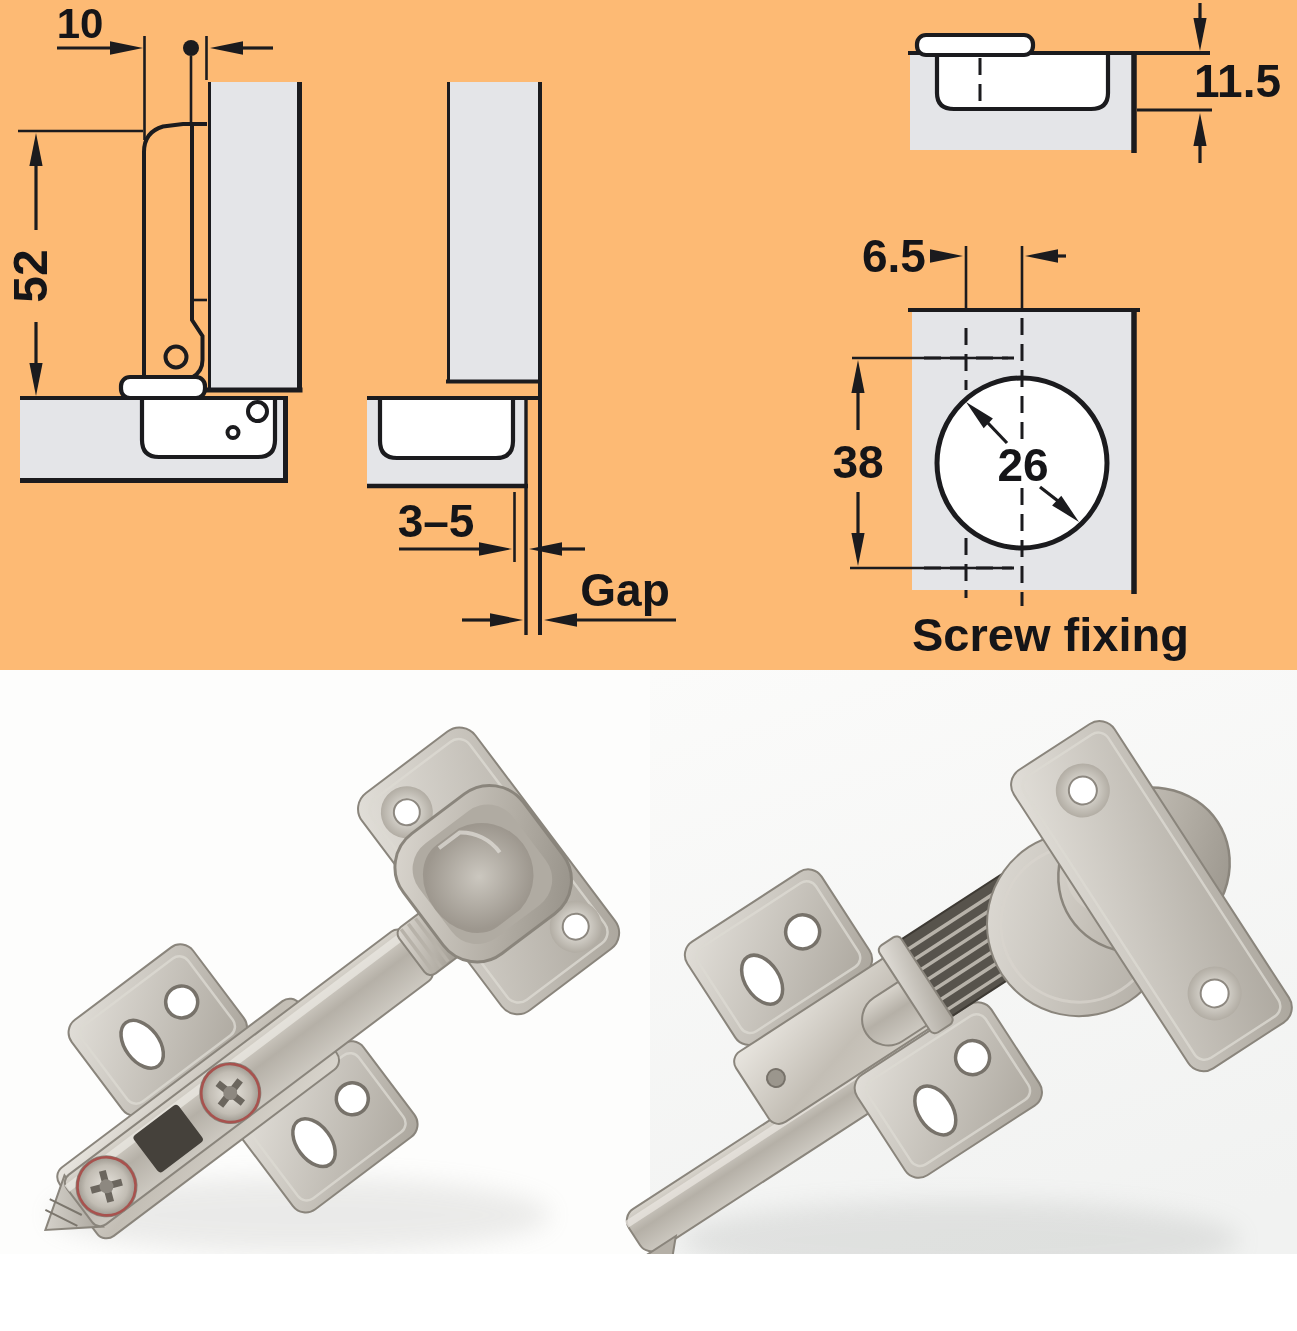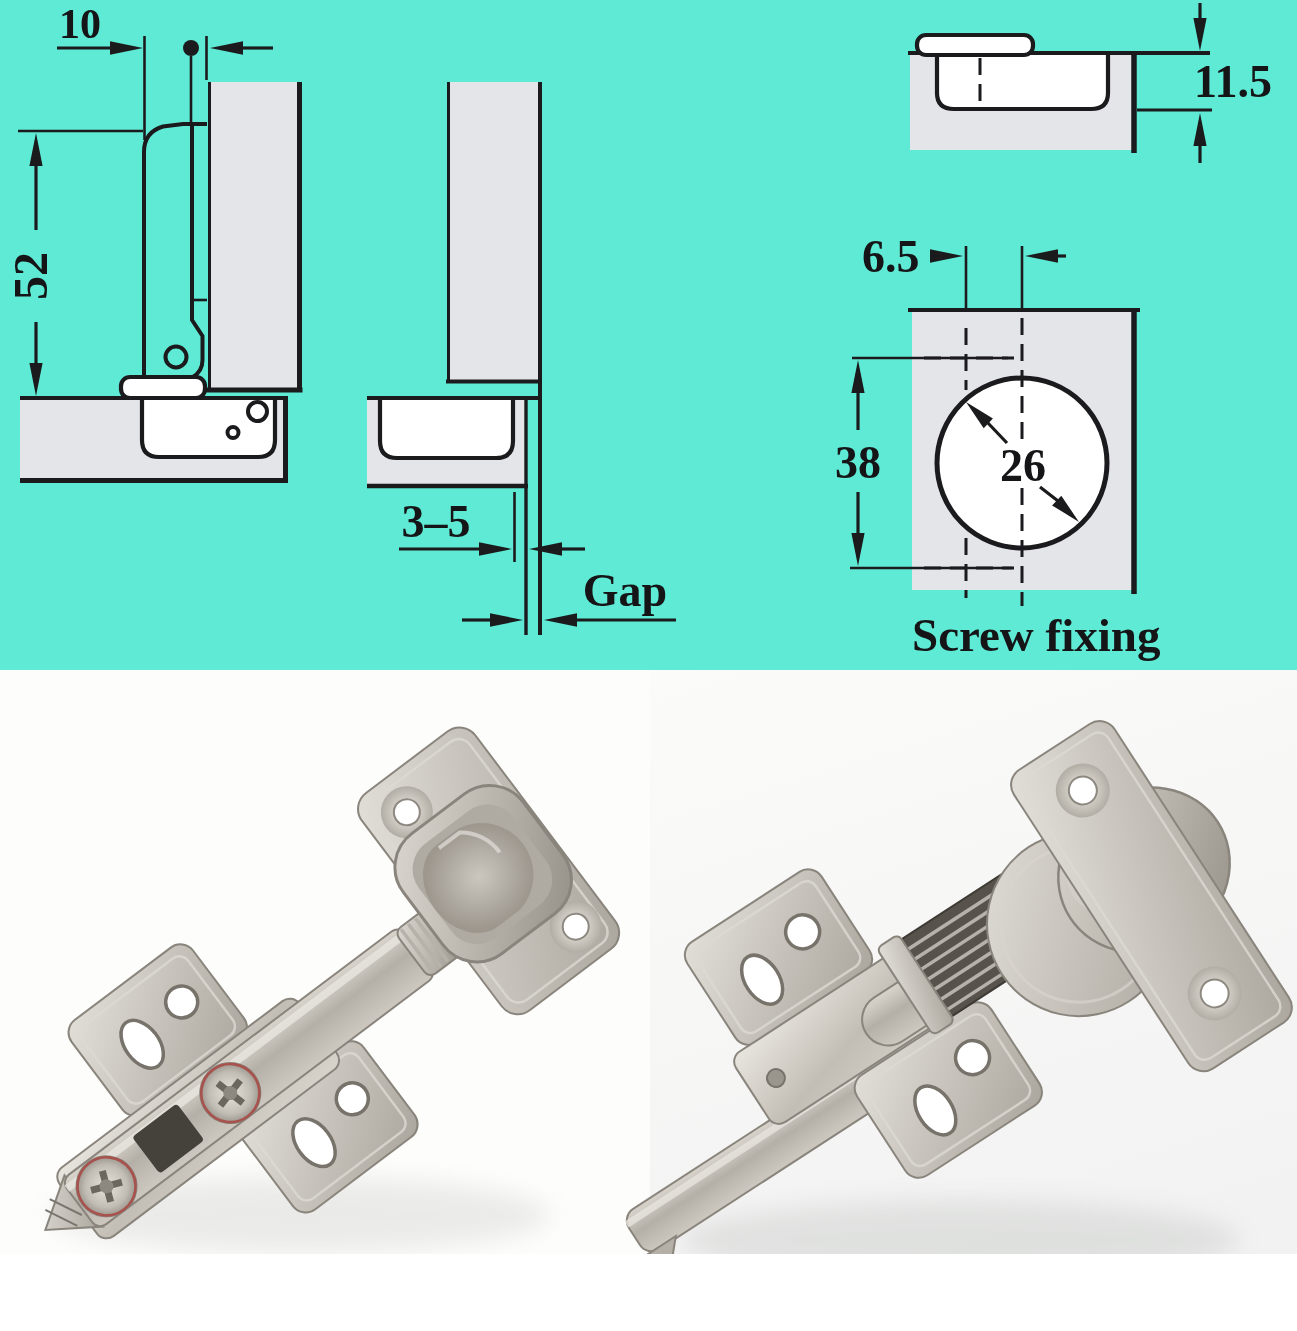--- a/index.html
+++ b/index.html
@@ -1,17 +1,17 @@
 <!DOCTYPE html>
 <html><head>
 <meta charset="utf-8">
 <style>
   html,body{margin:0;padding:0;background:#ffffff;}
-  .canvas{position:relative;width:1297px;height:1254px;background:#5eead4;overflow:hidden;
-          font-family:Liberation Serif, serif;}
+  .canvas{position:relative;width:1297px;height:1254px;background:#fdba74;overflow:hidden;
+          font-family:Liberation Sans, sans-serif;}
   svg{position:absolute;left:0;display:block;}
   #diagram-svg{top:0;}
   #photo-svg{top:670px;}
   .panel{fill:#e4e5e8;}
   .ln{stroke:#1b1b1e;fill:none;}
   .thin{stroke:#1b1b1e;stroke-width:2.6;fill:none;}
   .med{stroke:#1b1b1e;stroke-width:3.2;fill:none;}
   .thick{stroke:#1b1b1e;stroke-width:5;fill:none;}
   .outline{stroke:#1b1b1e;stroke-width:4.2;fill:#ffffff;}
   .dash{stroke:#1b1b1e;stroke-width:3;fill:none;stroke-dasharray:17 9;}

